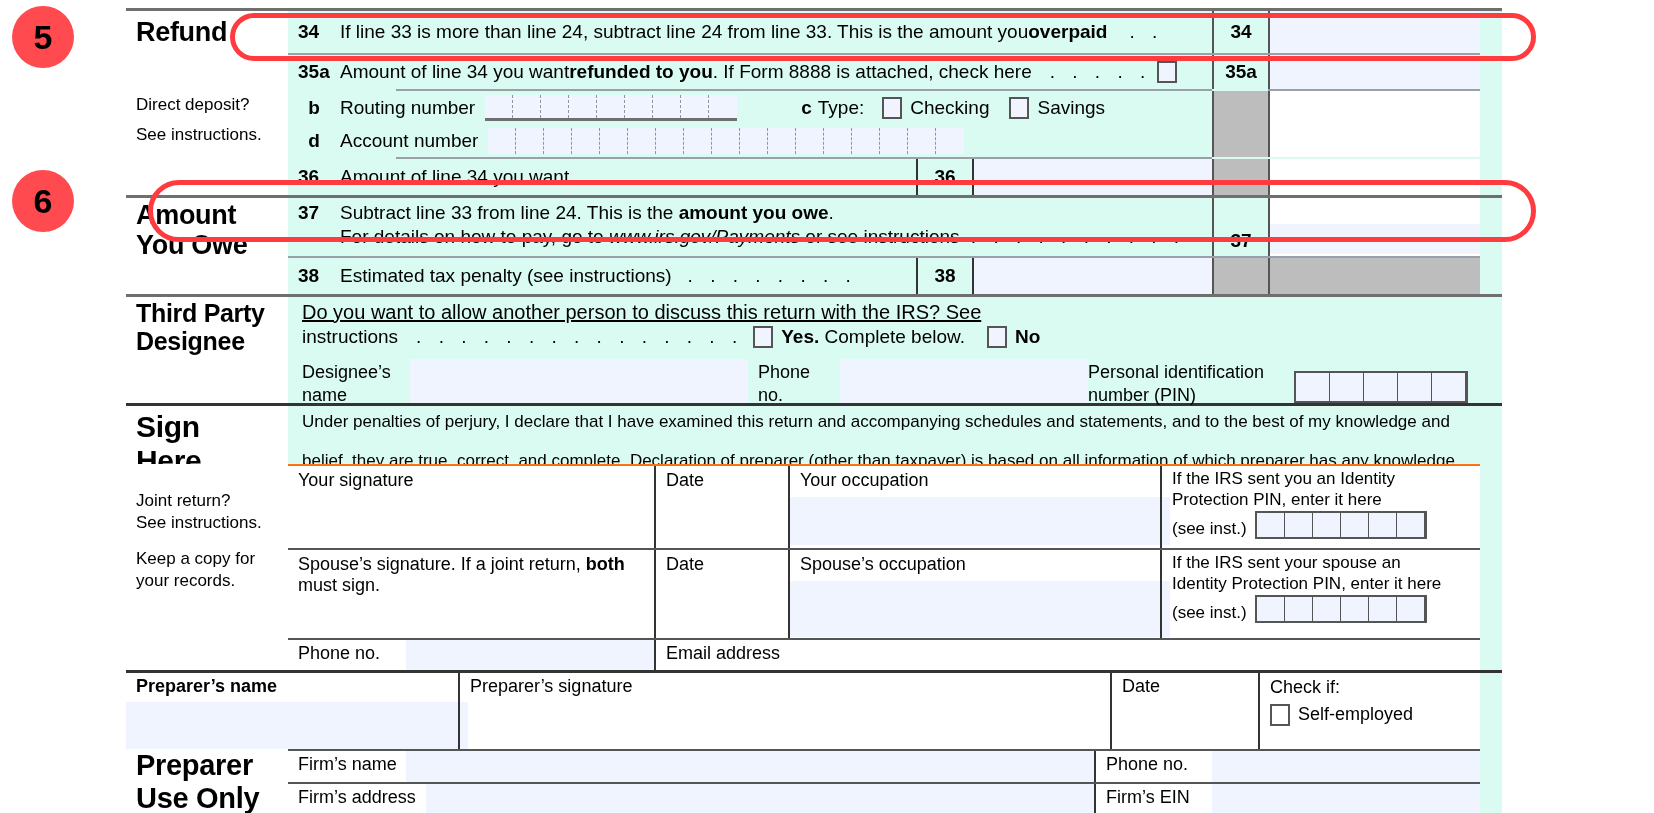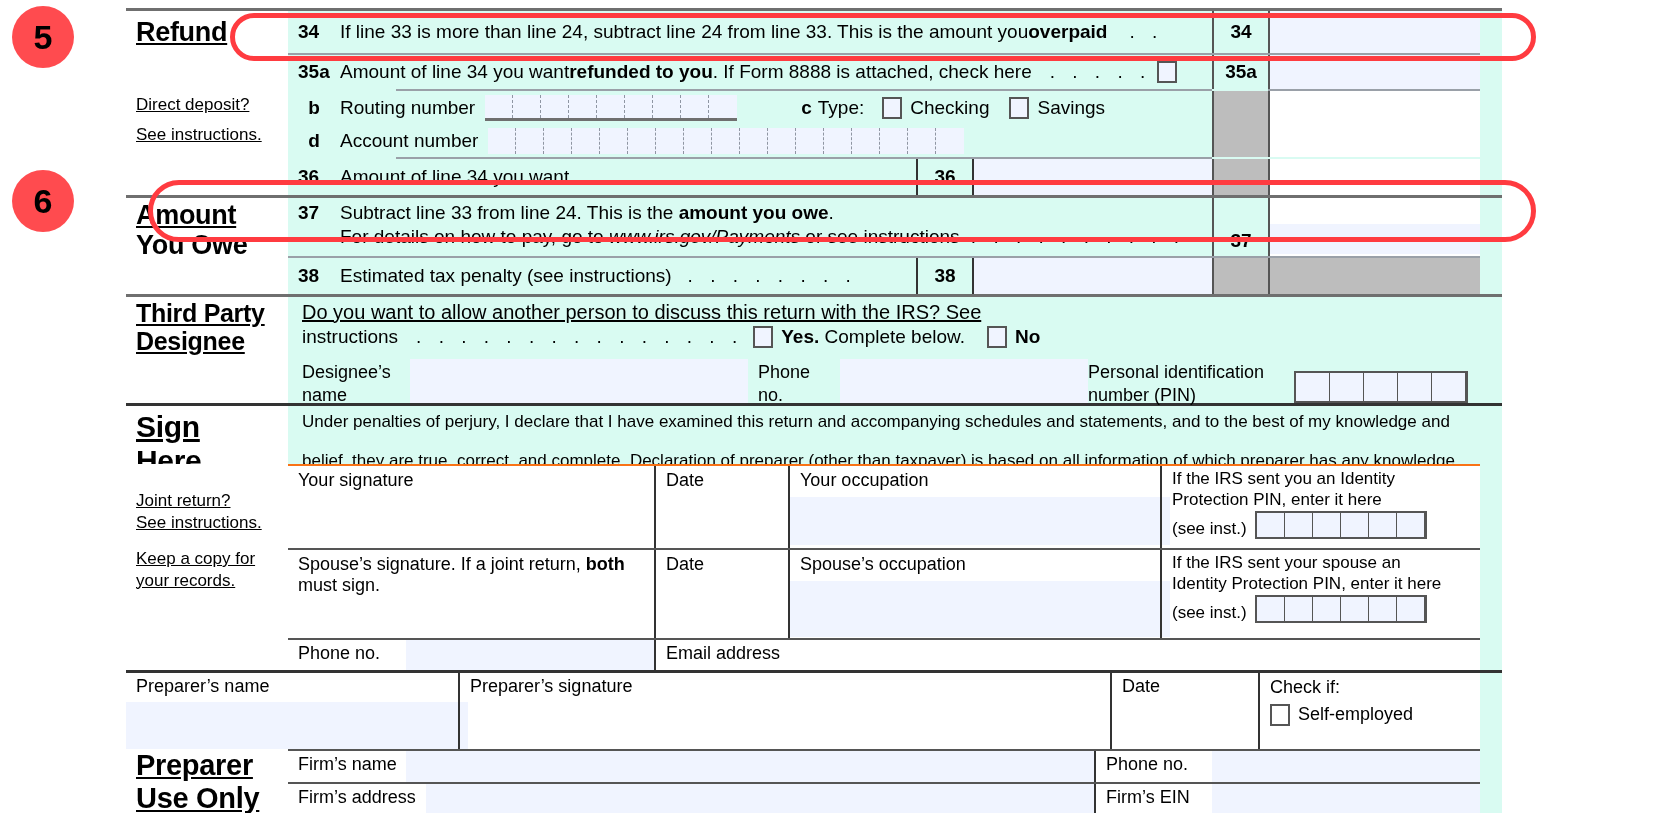--- a/index.html
+++ b/index.html
@@ -27,21 +27,20 @@
   }
 
   .row { display: flex; width: 100%; }
 
   
   .cap {            
     width: 162px;
     flex: 0 0 162px;
     background: #ffffff;
     position: relative;
-    text-decoration: underline;
   }
   .body { flex: 1 1 auto; position: relative; background: #d9fbf2; }
 
   .lineno {
     width: 52px; flex: 0 0 52px;
     font-weight: bold; font-size: 19px; color: #000;
     text-align: left; padding-left: 10px;
     display: flex; align-items: center;
   }
   .desc {
@@ -465,21 +464,21 @@
           <span>Email address</span>
         </div>
       </div>
       <div class="mintgap"></div>
     </div>
 
     <div class="hsep-dark"></div>
 
     <div class="row" style="height:76px;">
       <div class="body row" style="background:#ffffff; align-items:stretch;">
-        <div style="width:332px;flex:0 0 332px; padding:3px 0 0 10px; font-size:18px;">
+        <div style="width:332px;flex:0 0 332px; padding:3px 0 0 10px; font-size:18px;font-weight:bold;">
           <span>Preparer’s name</span>
           <div class="inputfill" style="height:48px; margin:5px -10px 0 -10px;"></div>
         </div>
         <div class="vline" style="flex:1 1 auto; padding:3px 0 0 10px; font-size:18px;">
           <span>Preparer’s signature</span>
         </div>
         <div class="vline" style="width:148px;flex:0 0 148px; padding:3px 0 0 10px; font-size:18px;">
           <span>Date</span>
         </div>
         <div class="vline" style="width:222px;flex:0 0 222px; padding:3px 0 0 10px; font-size:18px; line-height:1.3;">

